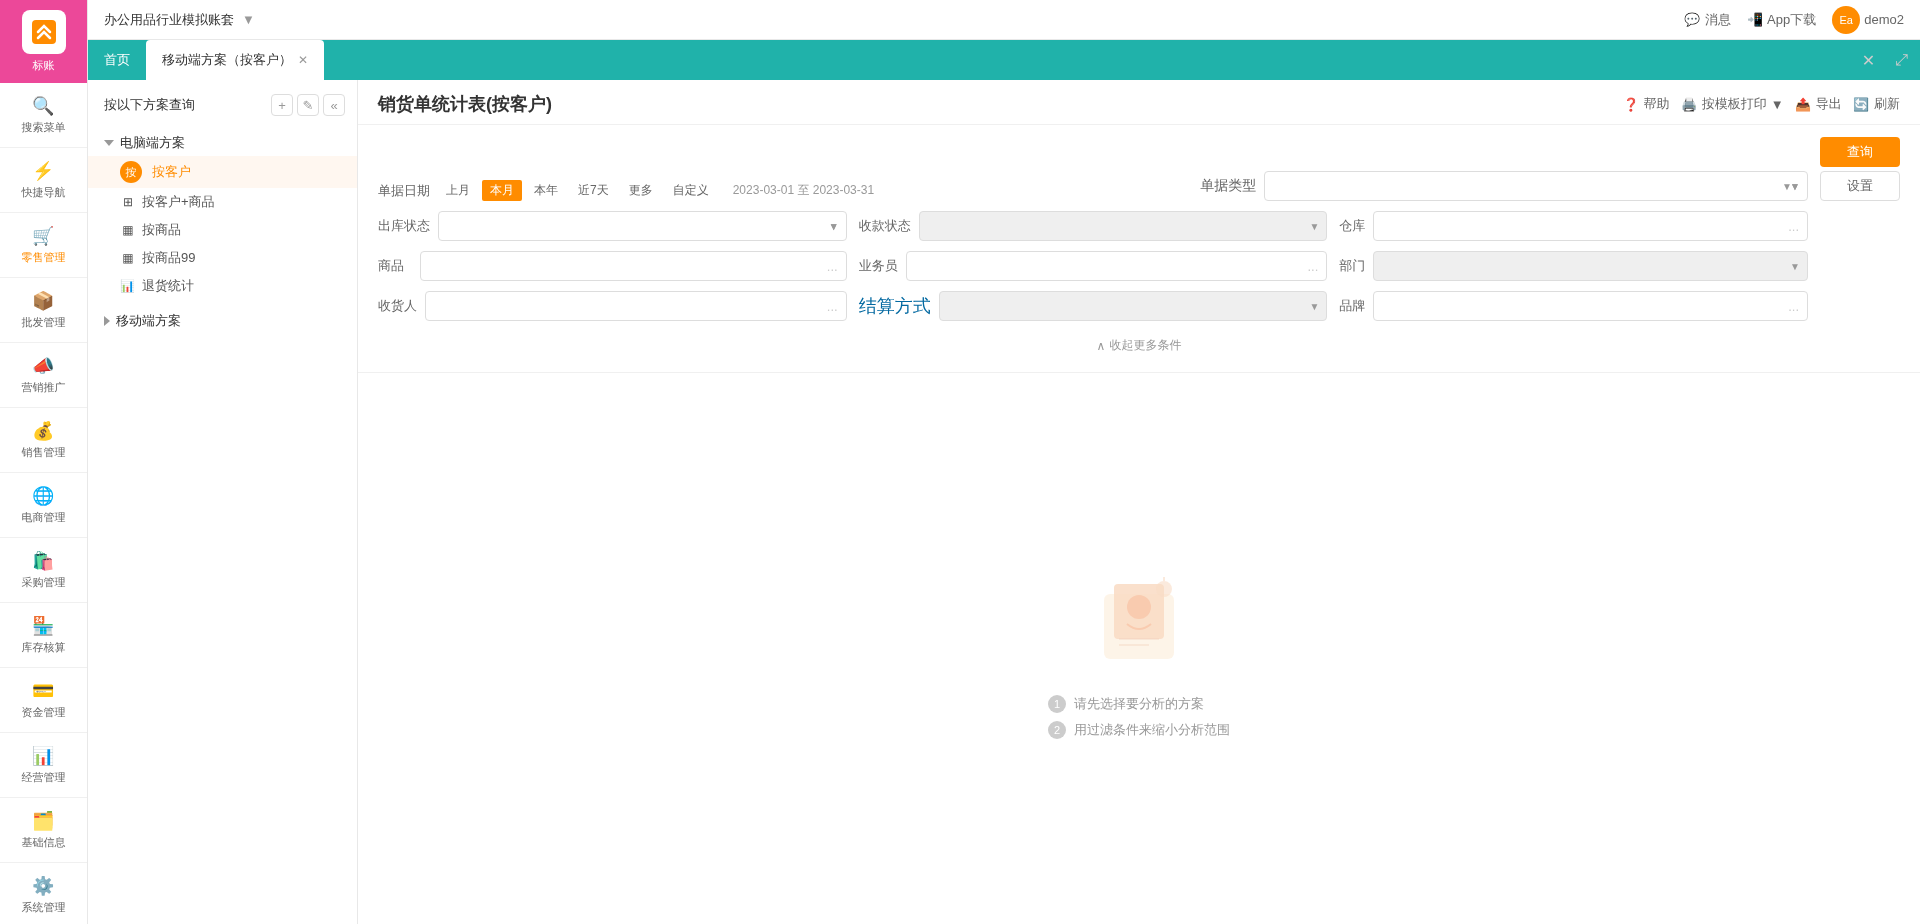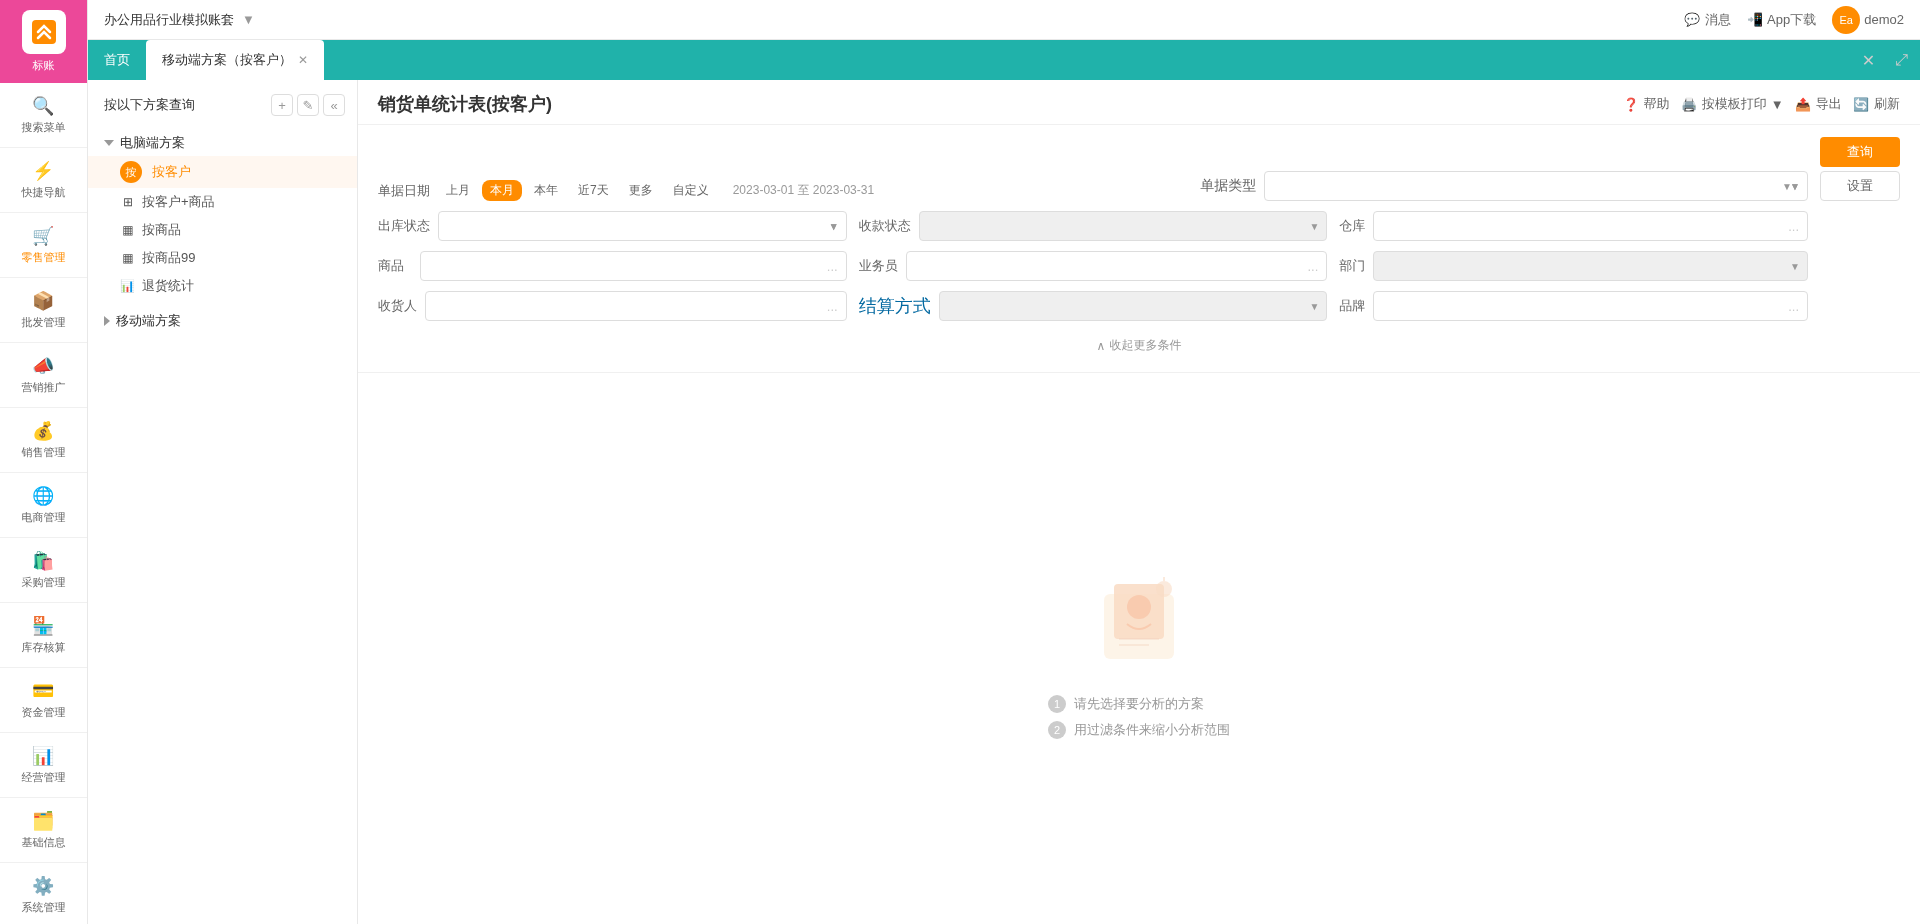--- a/index.html
+++ b/index.html
@@ -60,21 +60,21 @@
     
     .page-header { padding: 12px 20px 8px; display: flex; align-items: center; justify-content: space-between; border-bottom: 1px solid #f0f0f0; }
     .page-title { font-size: 18px; font-weight: 600; color: #333; }
     .page-actions { display: flex; align-items: center; gap: 12px; font-size: 13px; color: #666; }
     .page-action-item { display: flex; align-items: center; gap: 4px; cursor: pointer; }
 
     
     .filter-area { padding: 12px 20px; border-bottom: 1px solid #f0f0f0; }
     .date-shortcuts { display: flex; align-items: center; gap: 4px; }
     .date-shortcut { padding: 2px 8px; font-size: 12px; color: #666; cursor: pointer; border-radius: 3px; }
-    .date-shortcut.active { background: #ff8c00; color: #fff; border-radius: 8px; }
+    .date-shortcut.active { background: #ff8c00; color: #fff; border-radius: 2px; }
     .date-range { font-size: 12px; color: #999; margin-left: 8px; }
     .collapse-bar { display: flex; justify-content: center; align-items: center; padding: 6px 0; color: #999; font-size: 12px; cursor: pointer; gap: 4px; }
 
     
     .query-btn { background: #ff8c00; color: #fff; border: none; border-radius: 4px; padding: 6px 20px; font-size: 13px; cursor: pointer; }
     .settings-btn { background: #fff; color: #666; border: 1px solid #ddd; border-radius: 4px; padding: 5px 16px; font-size: 13px; cursor: pointer; display: block; width: 100%; margin-top: 4px; }
     .action-col { display: flex; flex-direction: column; align-items: stretch; min-width: 80px; }
 
     
     .empty-state { flex: 1; display: flex; flex-direction: column; align-items: center; justify-content: center; gap: 16px; }

